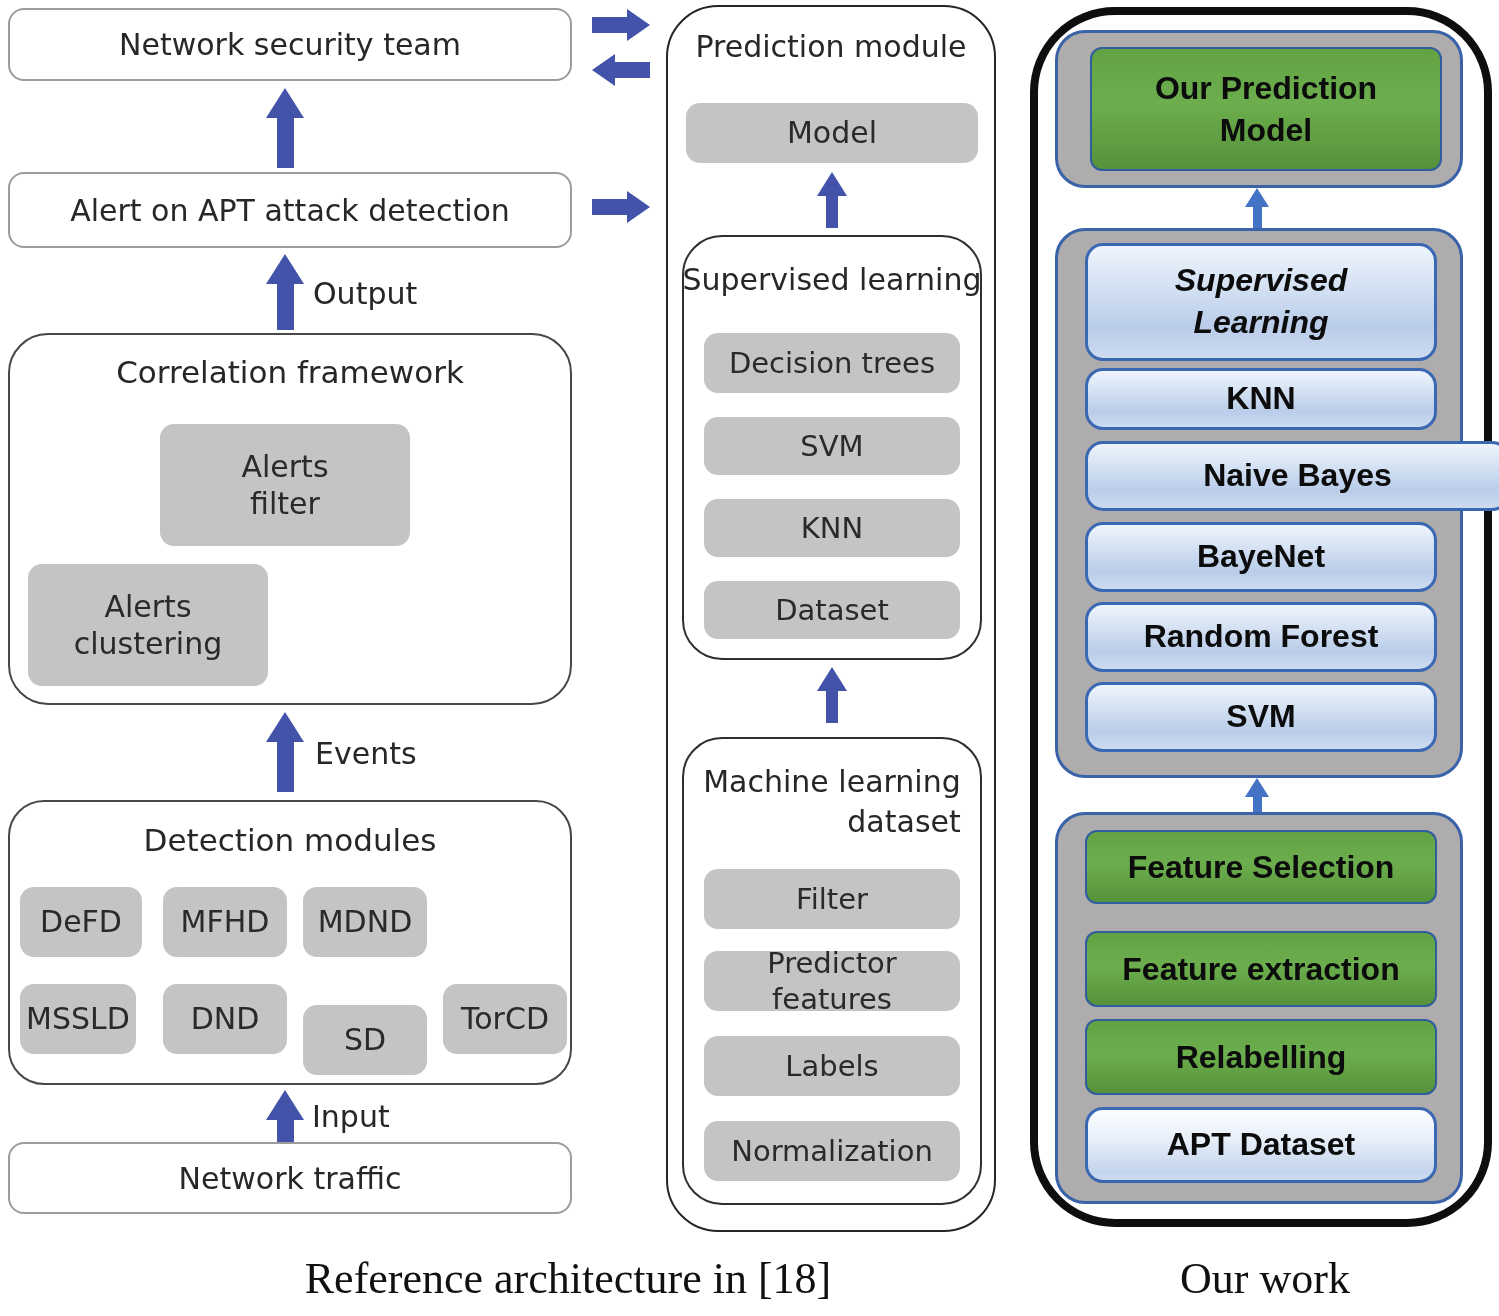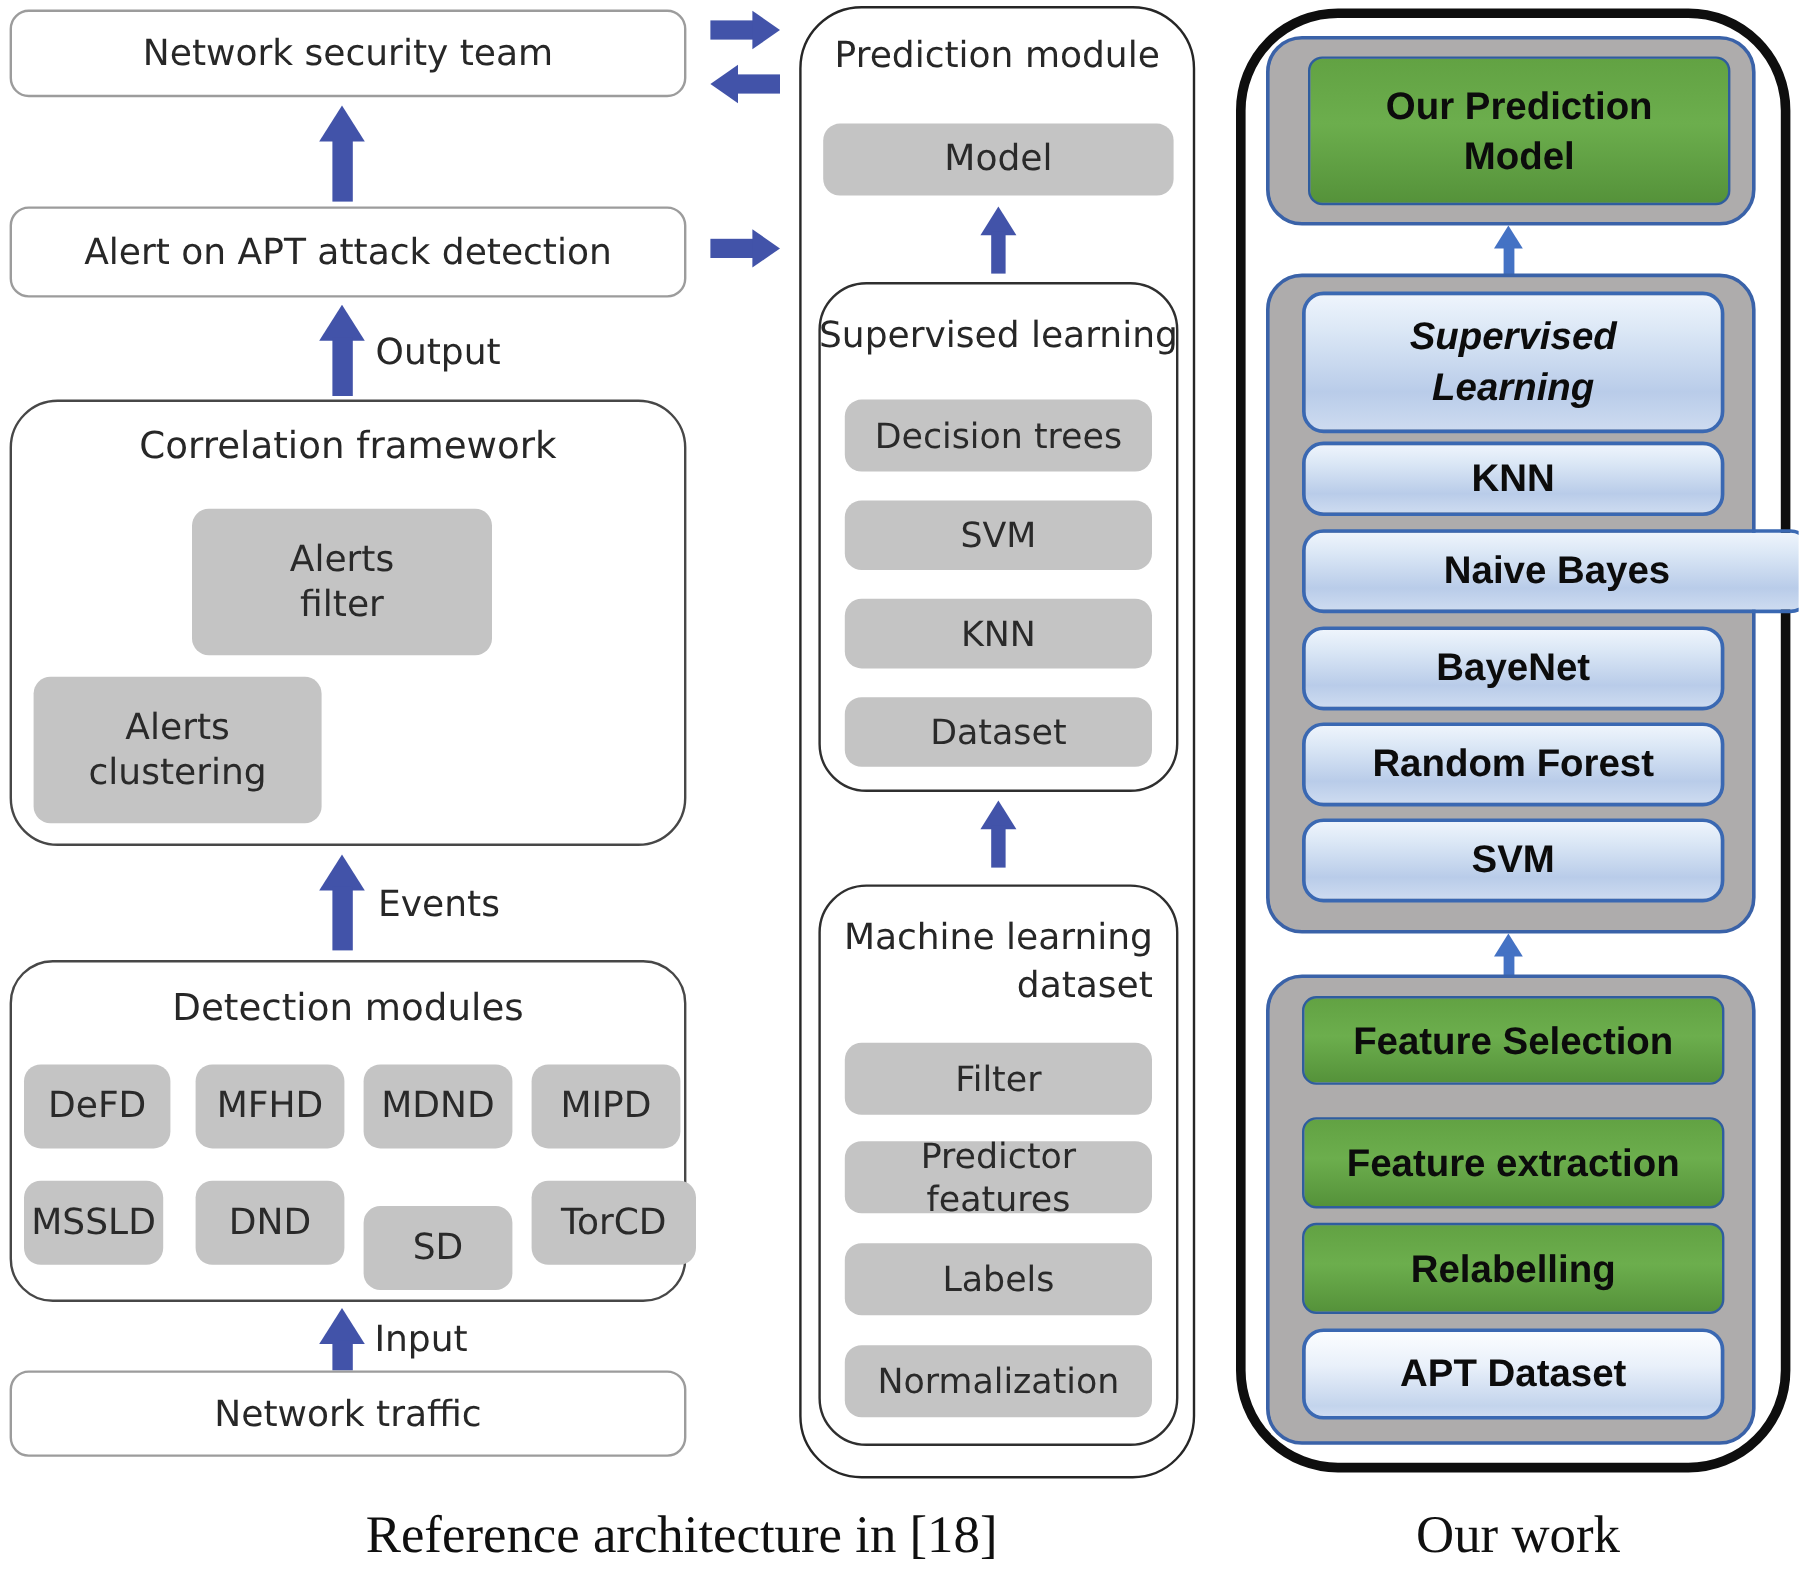--- a/index.html
+++ b/index.html
@@ -90,25 +90,24 @@
     <div class="head"></div>
     <div class="shaft"></div>
   </div>
   <div class="abs flowlabel" style="left:315px;top:718px;height:70px;">Events</div>
 
   <div class="abs groupbox" style="left:8px;top:800px;width:564px;height:285px;border-radius:36px;"></div>
   <div class="abs gtitle" style="left:8px;top:820px;width:564px;height:40px;">Detection modules</div>
   <div class="abs chip" style="left:20px;top:887px;width:122px;height:70px;">DeFD</div>
   <div class="abs chip" style="left:163px;top:887px;width:124px;height:70px;">MFHD</div>
   <div class="abs chip" style="left:303px;top:887px;width:124px;height:70px;">MDND</div>
-  <div class="abs chip" style="left:443px;top:887px;width:124px;height:70px;">MIPD</div>
   <div class="abs chip" style="left:20px;top:984px;width:116px;height:70px;">MSSLD</div>
   <div class="abs chip" style="left:163px;top:984px;width:124px;height:70px;">DND</div>
   <div class="abs chip" style="left:303px;top:984px;width:124px;height:70px;margin-top:21px;">SD</div>
-  <div class="abs chip" style="left:443px;top:984px;width:137px;height:70px;">TorCD</div>
+  <div class="abs chip" style="left:443px;top:984px;width:124px;height:70px;">TorCD</div>
 
   <div class="av lg" style="left:266px;top:1090px;width:38px;height:52px;">
     <div class="head"></div>
     <div class="shaft"></div>
   </div>
   <div class="abs flowlabel" style="left:312px;top:1086px;height:60px;">Input</div>
 
   <div class="abs wbox" style="left:8px;top:1142px;width:564px;height:72px;">Network traffic</div>
 
   <div class="ah right" style="left:592px;top:9px;width:58px;height:32px;">

